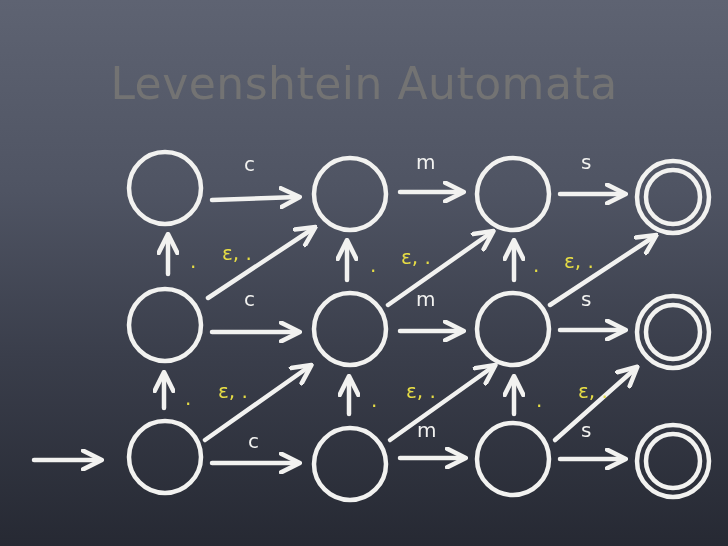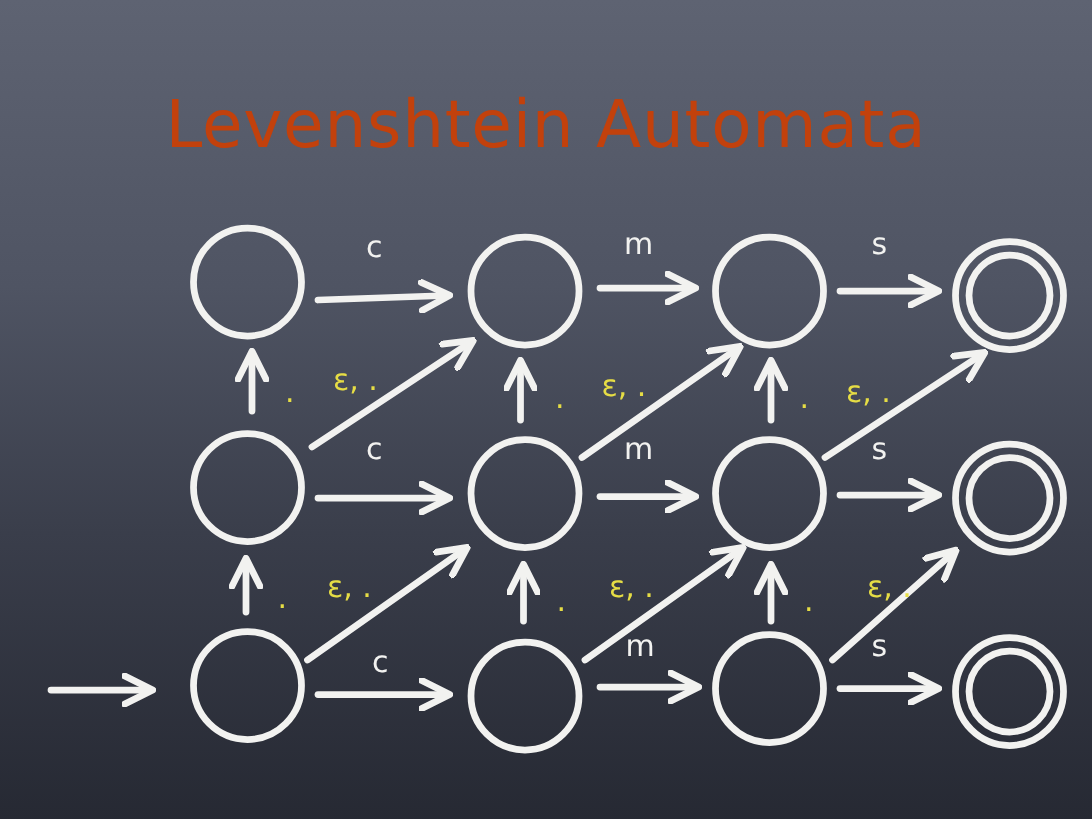--- a/index.html
+++ b/index.html
@@ -4,21 +4,21 @@
   <style>
     html, body { margin: 0; padding: 0; }
     body {
       width: 728px; height: 546px; overflow: hidden;
       background: linear-gradient(180deg, #5e6372 0%, #4f5463 35%, #3a3e4b 65%, #262933 100%);
       position: relative;
       font-family: "DejaVu Sans", sans-serif;
     }
     .title {
       position: absolute; left: 0; top: 58px; width: 728px; text-align: center;
-      font-size: 44px; color: #c2410c; letter-spacing: 0.5px;
+      font-size: 44px; color: #737373; letter-spacing: 0.5px;
       font-family: "DejaVu Sans", sans-serif;
     }
     svg.diagram { position: absolute; left: 0; top: 0; }
     .lbl-white { fill: #f2f2f0; font-family: "DejaVu Sans", sans-serif; font-size: 20px; }
     .lbl-yellow { fill: #e6dd45; font-family: "DejaVu Sans", sans-serif; font-size: 20px; }
     .dot-yellow { fill: #e6dd45; font-family: "DejaVu Sans", sans-serif; font-size: 20px; }
   </style>
 </head>
 <body>
 

